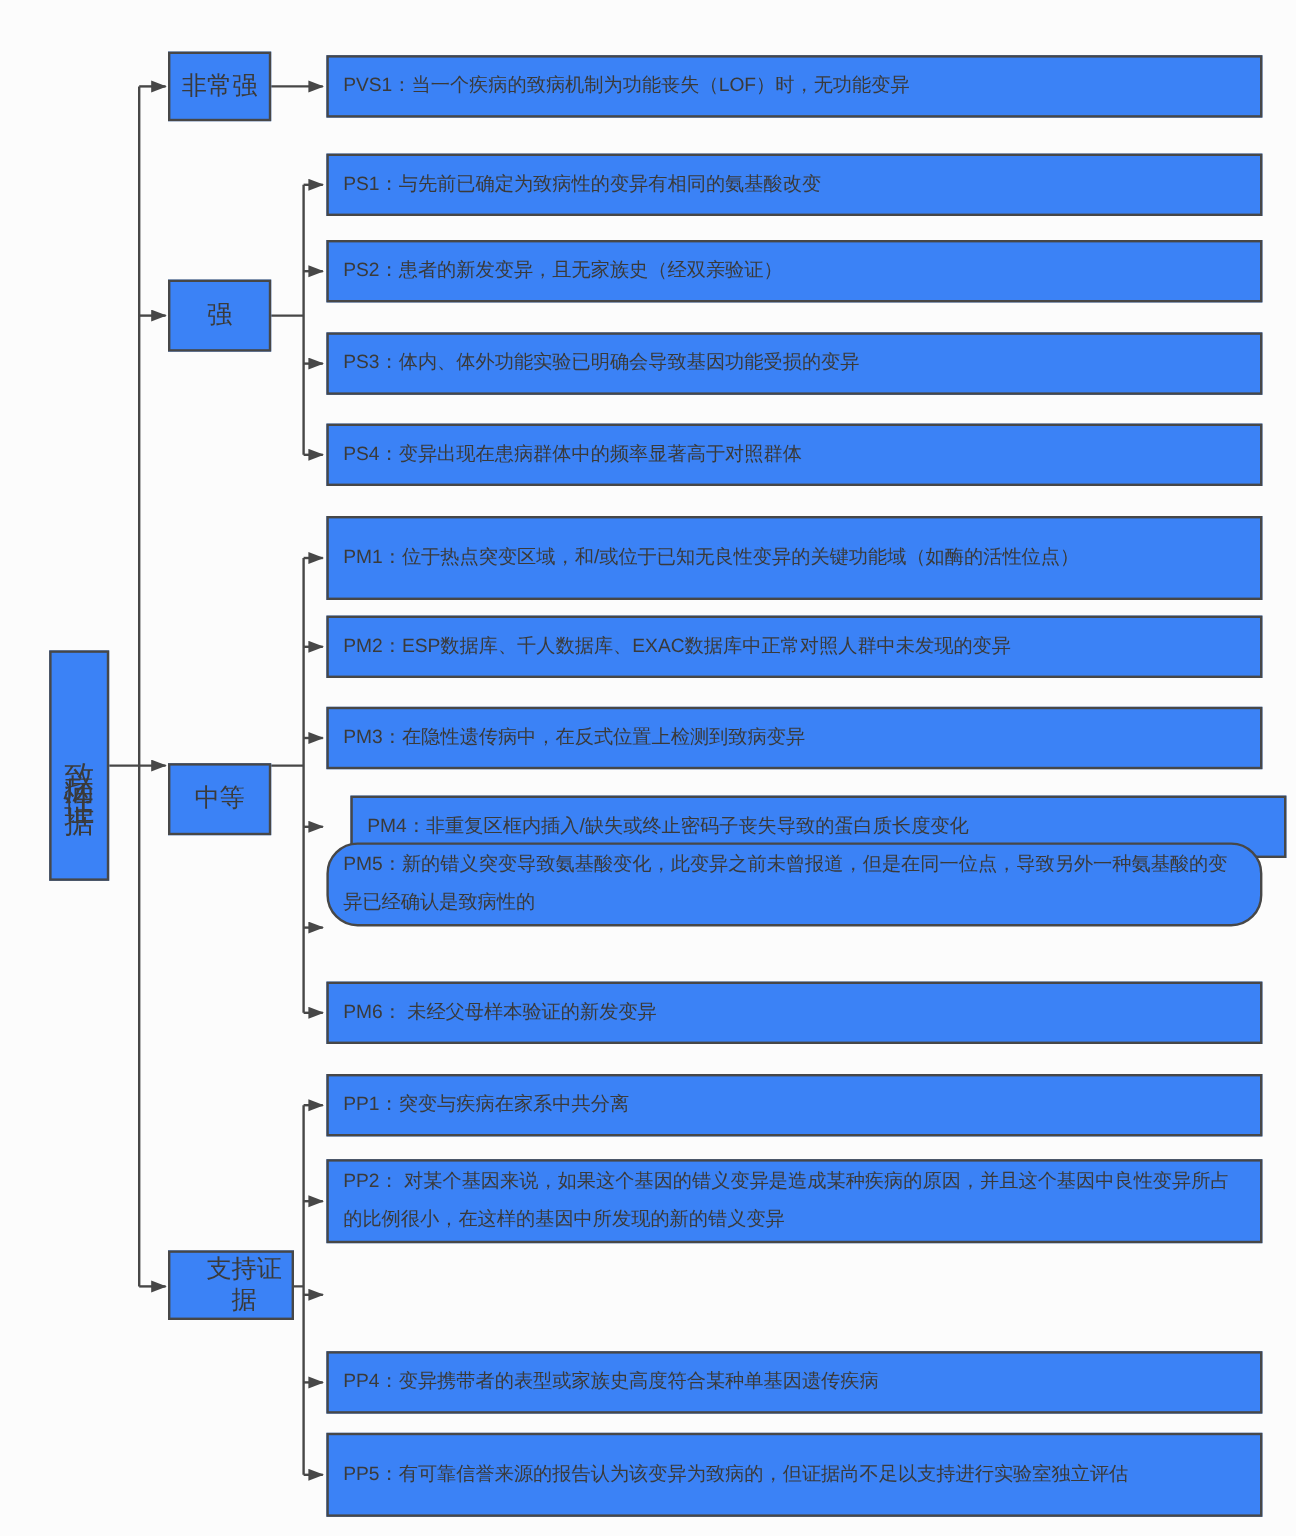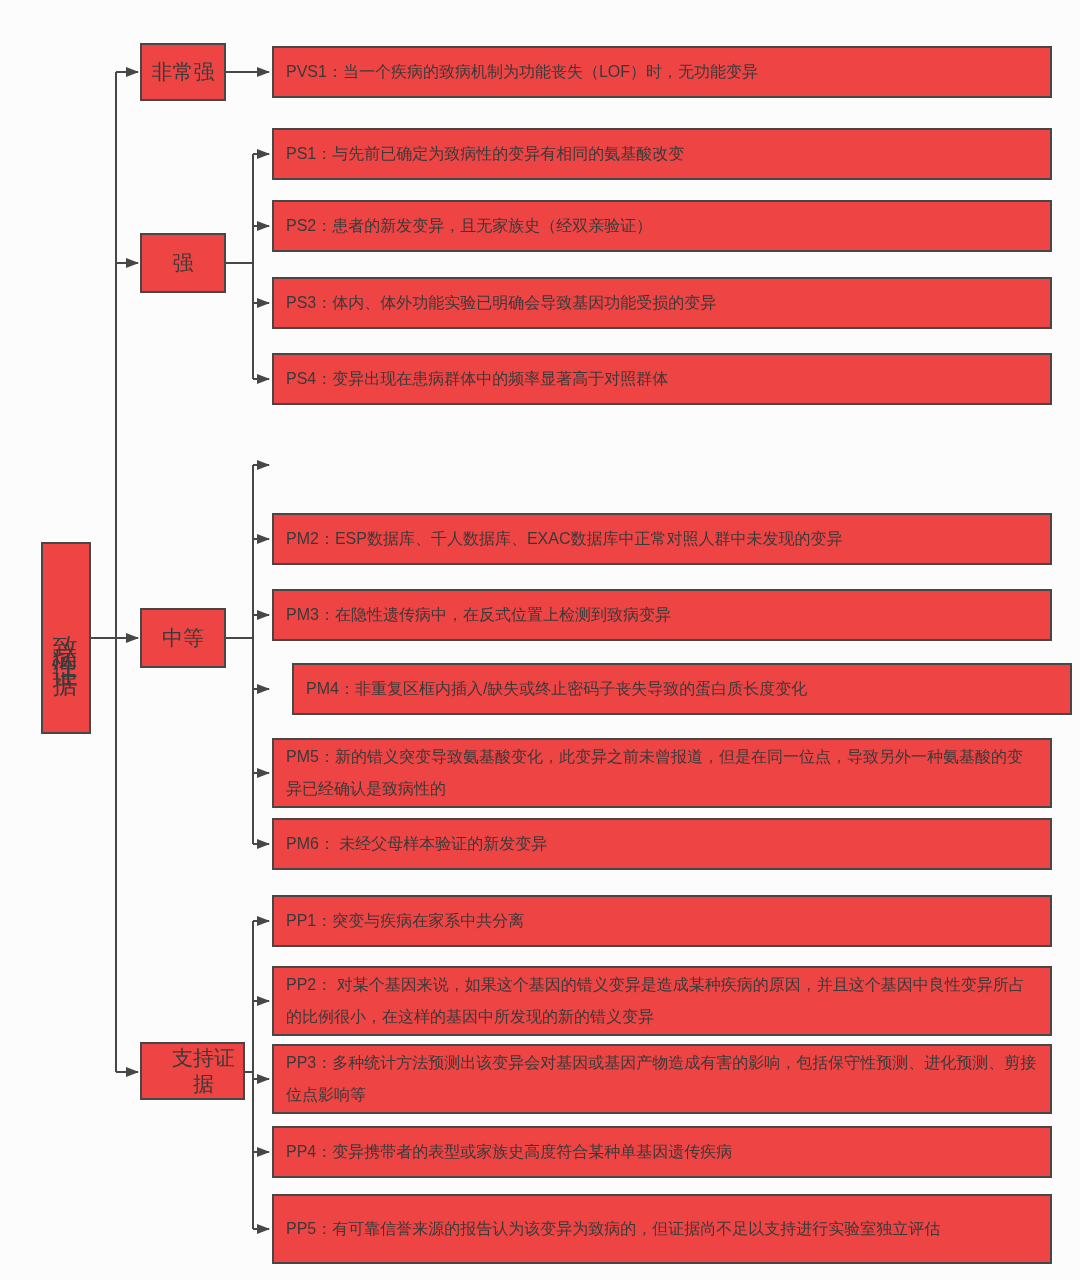--- a/index.html
+++ b/index.html
@@ -18,21 +18,21 @@
   svg.connectors {
     position: absolute;
     left: 0; top: 0;
     width: 1080px; height: 1280px;
     z-index: 1;
   }
   .node {
     position: absolute;
     box-sizing: border-box;
     border: 2px solid #474747;
-    background: #ef4444;
+    background: #3b82f6;
     z-index: 2;
   }
   .root-box {
     display: flex;
     align-items: center;
     justify-content: center;
   }
   .root-box .vtext {
     writing-mode: vertical-rl;
     text-orientation: upright;
@@ -115,21 +115,21 @@
   <div class="node root-box" style="left:41px; top:542px; width:50px; height:192px;">
     <span class="vtext">致病性证据</span>
   </div>
 
   <div class="node cat-box h58" style="left:140px; top:43px; width:86px;">
     <span>非常强</span>
   </div>
   <div class="node cat-box h60" style="left:140px; top:233px; width:86px;">
     <span>强</span>
   </div>
-  <div class="node cat-box h60" style="left:140px; top:608px; width:86px;">
+  <div class="node cat-box h60" style="left:140px; top:636px; width:86px;">
     <span>中等</span>
   </div>
   <div class="node cat-box h58" style="left:140px; top:1042px; width:105px;padding-left:28px;">
     <span>支持证据</span>
   </div>
 
   <div class="node leaf-box h52" style="top:46px;">
     <span>PVS1：当一个疾病的致病机制为功能丧失（LOF）时，无功能变异</span>
   </div>
 
@@ -139,45 +139,45 @@
   <div class="node leaf-box h52" style="top:200px;">
     <span>PS2：患者的新发变异，且无家族史（经双亲验证）</span>
   </div>
   <div class="node leaf-box h52" style="top:277px;">
     <span>PS3：体内、体外功能实验已明确会导致基因功能受损的变异</span>
   </div>
   <div class="node leaf-box h52" style="top:353px;">
     <span>PS4：变异出现在患病群体中的频率显著高于对照群体</span>
   </div>
 
+  <div class="node leaf-box h70" style="top:430px;">
+    <span>PM1：位于热点突变区域，和/或位于已知无良性变异的关键功能域（如酶的活性位点）</span>
+  </div>
   <div class="node leaf-box h52" style="top:513px;">
     <span>PM2：ESP数据库、千人数据库、EXAC数据库中正常对照人群中未发现的变异</span>
   </div>
   <div class="node leaf-box h52" style="top:589px;">
     <span>PM3：在隐性遗传病中，在反式位置上检测到致病变异</span>
   </div>
   <div class="node leaf-box h52" style="top:663px;margin-left:20px;">
     <span>PM4：非重复区框内插入/缺失或终止密码子丧失导致的蛋白质长度变化</span>
   </div>
-  <div class="node leaf-box h70" style="top:738px;">
+  <div class="node leaf-box h70" style="top:702px;border-radius:26px;">
     <span>PM5：新的错义突变导致氨基酸变化，此变异之前未曾报道，但是在同一位点，导致另外一种氨基酸的变异已经确认是致病性的</span>
   </div>
   <div class="node leaf-box h52" style="top:818px;">
     <span>PM6： 未经父母样本验证的新发变异</span>
   </div>
 
   <div class="node leaf-box h52" style="top:895px;">
     <span>PP1：突变与疾病在家系中共分离</span>
   </div>
   <div class="node leaf-box h70" style="top:966px;">
     <span>PP2： 对某个基因来说，如果这个基因的错义变异是造成某种疾病的原因，并且这个基因中良性变异所占的比例很小，在这样的基因中所发现的新的错义变异</span>
   </div>
-  <div class="node leaf-box h70" style="top:1044px;">
-    <span>PP3：多种统计方法预测出该变异会对基因或基因产物造成有害的影响，包括保守性预测、进化预测、剪接位点影响等</span>
-  </div>
   <div class="node leaf-box h52" style="top:1126px;">
     <span>PP4：变异携带者的表型或家族史高度符合某种单基因遗传疾病</span>
   </div>
   <div class="node leaf-box h70" style="top:1194px;">
     <span>PP5：有可靠信誉来源的报告认为该变异为致病的，但证据尚不足以支持进行实验室独立评估</span>
   </div>
 
 </div>
 
 </body></html>

